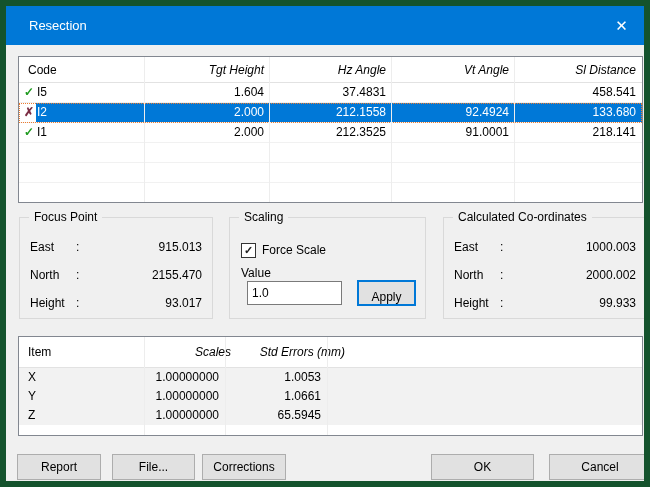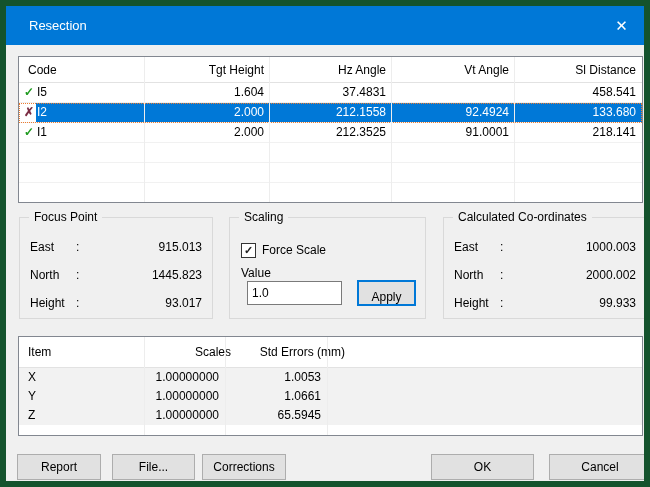--- a/index.html
+++ b/index.html
@@ -15,21 +15,21 @@
   .close-btn span{font-size:15px;line-height:1;}
   
   .lv{position:absolute;background:#fff;border:1px solid #828790;box-sizing:border-box;overflow:hidden;}
   #obs-table{left:12px;top:50px;width:625px;height:147px;}
   #res-table{left:12px;top:330px;width:625px;height:100px;}
   .lv-head{display:flex;align-items:center;border-bottom:1px solid #E2E2E2;box-sizing:border-box;position:relative;z-index:2;}
   #obs-table .lv-head{height:26px;}
   #res-table .lv-head{height:31px;gap:12px;}
   .hcell{box-sizing:border-box;padding:0 6px;white-space:nowrap;overflow:hidden;}
   .hcell.l{text-align:left;padding-left:9px;}
-  .hcell.r{text-align:right;}
+  .hcell.r{text-align:right;font-style:italic;}
   .t-row{display:flex;height:20px;line-height:19px;border-bottom:1px solid #F1F1F1;box-sizing:border-box;position:relative;}
   .cell{box-sizing:border-box;padding:0 6px;text-align:right;white-space:nowrap;overflow:hidden;}
   .cell.c0{text-align:left;padding:0 0 0 3px;display:flex;align-items:center;}
   .mark{width:14px;display:inline-block;text-align:center;font-weight:bold;font-size:12px;}
   .mark.accepted{color:#1F9B1F;}
   .mark.rejected{color:#7B2D43;}
   .code{flex:1;padding-left:1px;}
   .t-row.sel{outline:1px dotted #ED7D31;outline-offset:-1px;}
   .t-row.sel .cell:not(.c0),.t-row.sel .code{background:#0078D7;color:#fff;}
   .vline{position:absolute;top:0;bottom:0;width:1px;background:#EDEDED;z-index:3;pointer-events:none;}
@@ -131,21 +131,21 @@
     <span class="group-label">Focus Point</span>
     <div class="kv-rows" id="focus-rows">
         <div class="kv-row">
           <span class="kv-label">East</span>
           <span class="kv-colon">:</span>
           <span class="kv-value">915.013</span>
         </div>
         <div class="kv-row">
           <span class="kv-label">North</span>
           <span class="kv-colon">:</span>
-          <span class="kv-value">1445.823</span>
+          <span class="kv-value">2155.470</span>
         </div>
         <div class="kv-row">
           <span class="kv-label">Height</span>
           <span class="kv-colon">:</span>
           <span class="kv-value">93.017</span>
         </div>
       </div>
   </div>
 
   <div class="group" id="scaling-group">

